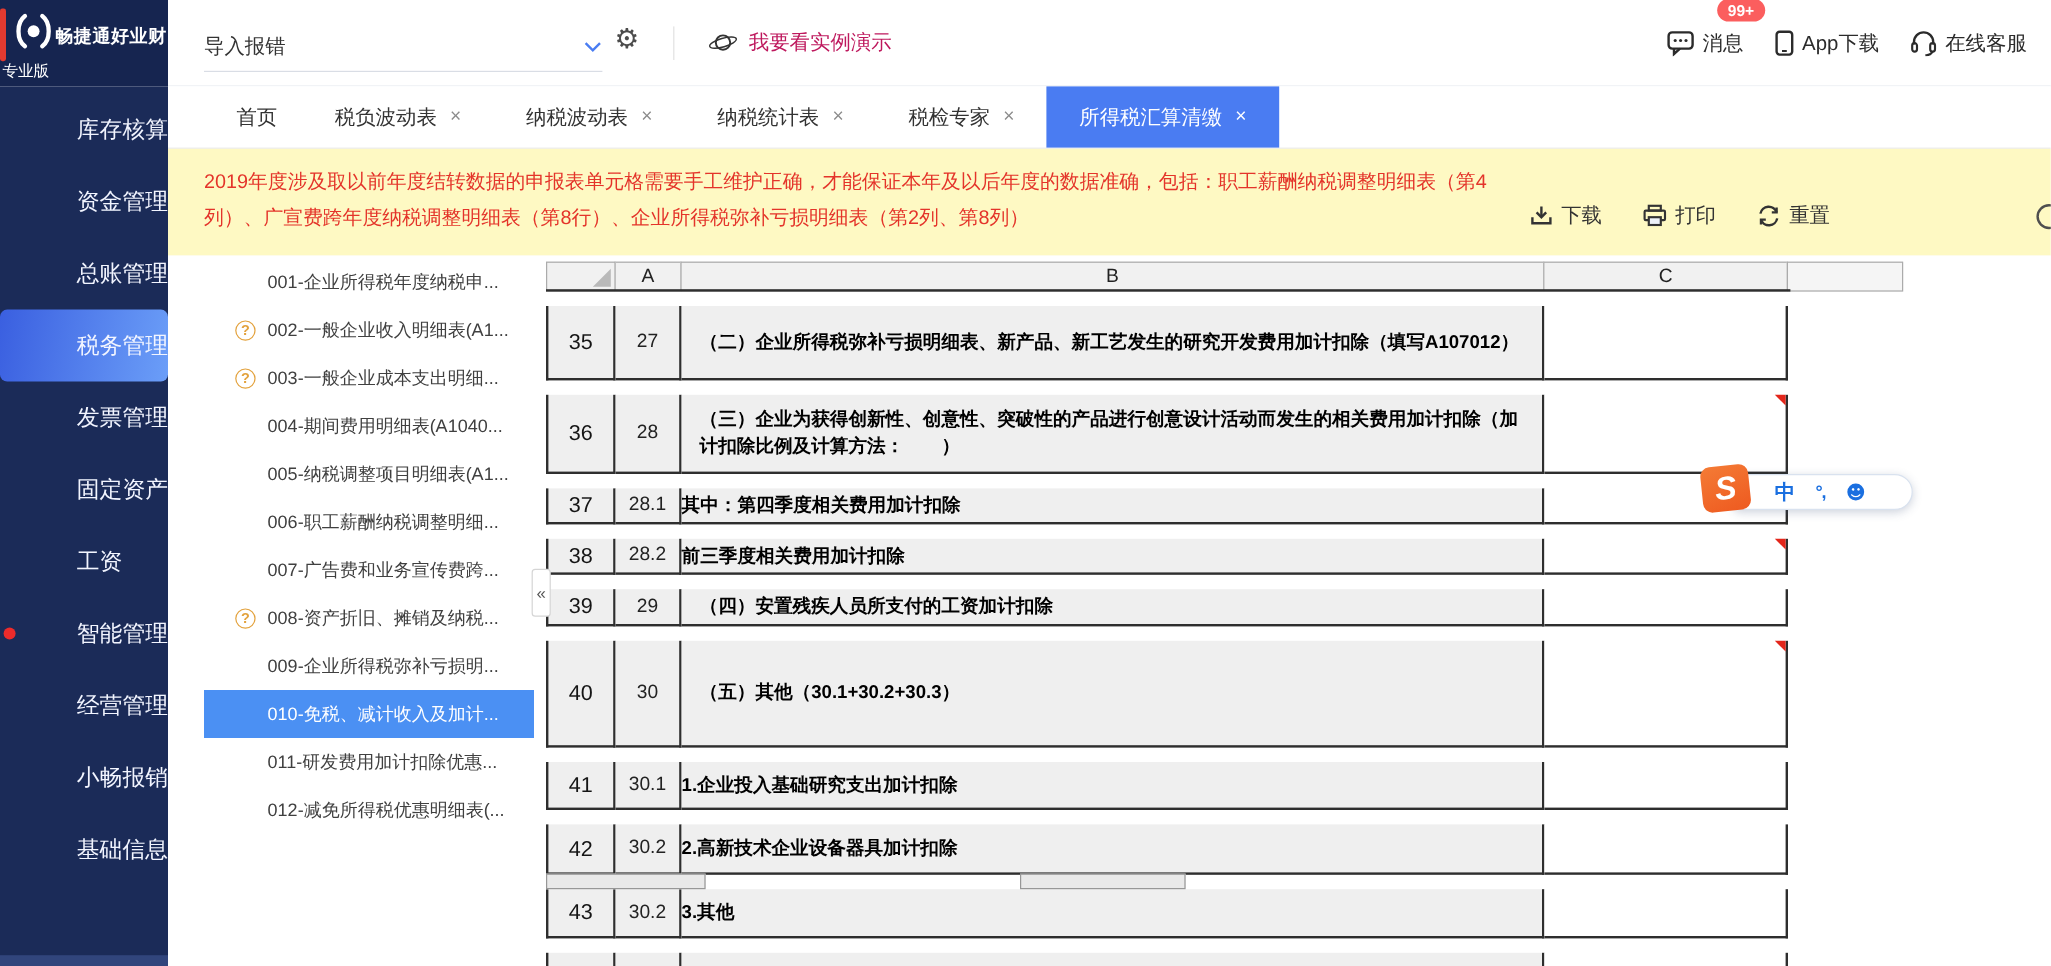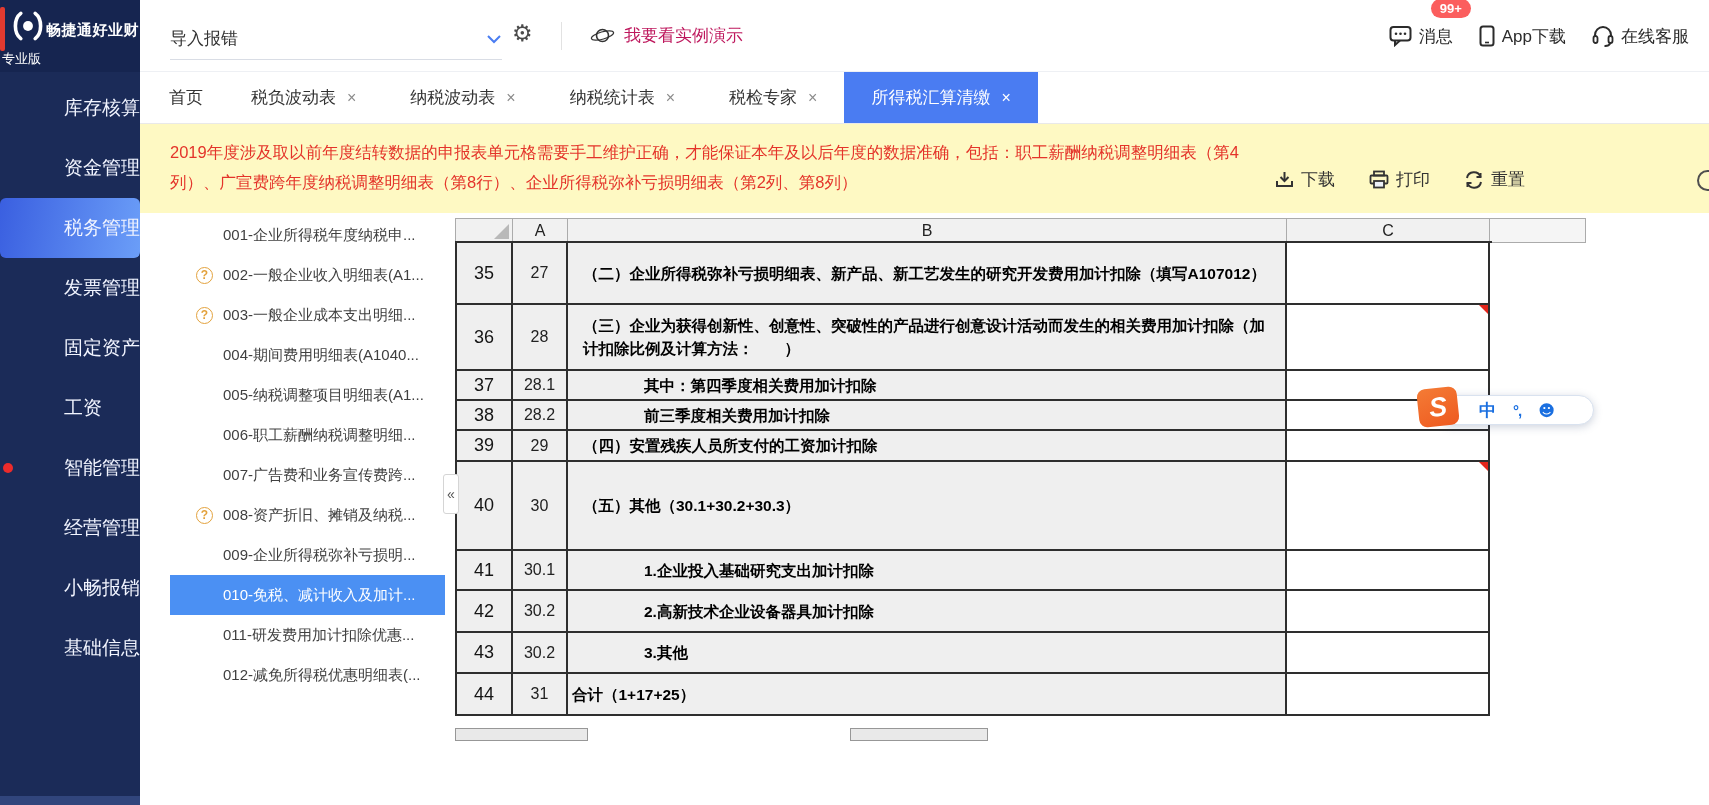--- a/index.html
+++ b/index.html
@@ -25,21 +25,21 @@
   .topbar { position:absolute; left:140px; top:0; width:1569px; height:72px; background:#fff; border-bottom:1px solid #eef0f4; }
   .import-select { position:absolute; left:30px; top:18px; width:332px; height:42px; display:flex; align-items:center; justify-content:space-between; border-bottom:1px solid #d9dde5; font-size:17px; color:#333; cursor:pointer; }
   .gear { position:absolute; left:372px; top:20px; font-size:23px; color:#4c4c4c; font-family:"DejaVu Sans",sans-serif; cursor:pointer; }
   .top-divider { position:absolute; left:421px; top:22px; width:1px; height:28px; background:#e2e2e2; }
   .demo { position:absolute; left:450px; top:24px; display:flex; align-items:center; gap:9px; font-size:17px; color:#be185d; cursor:pointer; }
   .top-right { position:absolute; right:20px; top:0; height:72px; display:flex; align-items:center; gap:26px; }
   .top-item { position:relative; display:flex; align-items:center; gap:7px; font-size:17px; color:#2b2b2b; cursor:pointer; white-space:nowrap; }
   .badge { position:absolute; top:-26px; left:42px; background:#fb5e5e; color:#fff; font-size:13px; font-weight:bold; padding:2px 9px; border-radius:11px; white-space:nowrap; }
 
   
-  .tabbar { position:absolute; left:140px; top:72px; width:1569px; height:52px; background:#fff; border-bottom:1px solid #e9e9e9; display:flex; align-items:stretch; padding-left:8px; }
+  .tabbar { position:absolute; left:140px; top:72px; width:1569px; height:52px; background:#fff; border-bottom:1px solid #e9e9e9; display:flex; align-items:stretch; padding-left:36px; }
   .tab { display:flex; align-items:center; gap:11px; padding:0 27px; font-size:17px; color:#333; cursor:pointer; white-space:nowrap; }
   .tab .close { font-size:16px; color:#8b8b8b; }
   .tab.no-close { padding:0 21px; }
   .tab.active { background:#4a7cf2; color:#fff; }
   .tab.active .close { color:#fff; }
 
   
   .notice { position:absolute; left:140px; top:124px; width:1569px; height:89px; background:#fef9c3; }
   .notice-text { position:absolute; left:30px; top:13px; width:1100px; font-size:16.5px; line-height:30px; color:#e4342a; }
   .notice-actions { position:absolute; right:184px; top:44px; display:flex; gap:34px; }
@@ -57,30 +57,30 @@
   .collapse-tab { position:absolute; left:443px; top:474px; width:16px; height:40px; background:#fff; border:1px solid #d5d5d5; border-radius:3px; display:flex; align-items:center; justify-content:center; font-size:14px; color:#555; z-index:7; cursor:pointer; }
 
   
   .sheet { position:absolute; left:455px; top:213px; width:1254px; height:592px; background:#fff; }
   .sheet-header { position:absolute; left:0; top:5px; display:flex; height:25px; }
   .hcell { background:#f1f1f1; border:1px solid #ababab; margin-left:-1px; display:flex; align-items:center; justify-content:center; font-size:16px; color:#222; }
   .hcell.corner { width:58px; position:relative; margin-left:0; }
   .corner-tri { position:absolute; right:3px; bottom:3px; width:0; height:0; border-bottom:15px solid #b9b9b9; border-left:15px solid transparent; }
   .colA { width:56px; } .colB { width:720px; } .colC { width:204px; } .colX { width:97px; background:#f5f5f5; }
   .sheet-body { position:absolute; left:0; top:28px; border-top:2px solid #2e2e2e; width:1037px; }
-  .srow { display:flex; }
+  .srow { display:flex;margin-top:12px; }
   .cell { border-right:2px solid #2e2e2e; border-bottom:2px solid #2e2e2e; background:#efefef; display:flex; align-items:center; }
   .cell.num { width:58px; border-left:2px solid #2e2e2e; justify-content:center; font-size:18px; color:#151515; }
   .cell.ca { width:55px; justify-content:center; font-size:16px; color:#222; }
   .cell.cb { width:719px; font-size:15.5px; font-weight:bold; color:#000; line-height:23px; padding-right:6px; }
   .cell.cc { width:203px; background:#fff; position:relative; }
   .flag-tri { display:none; position:absolute; top:0; right:0; width:0; height:0; border-top:9px solid #e3261b; border-left:9px solid transparent; }
   .srow.flag .flag-tri { display:block; }
   .h62{height:62px}.h66{height:66px}.h30{height:30px}.h31{height:31px}.h89{height:89px}.h40{height:40px}.h41{height:41px}.h42{height:42px}
-  .ind0 .cb{padding-left:4px}.ind1 .cb{padding-left:15px}.ind2 .cb{padding-left:76px}
+  .ind0 .cb{padding-left:4px}.ind1 .cb{padding-left:15px}.ind2 .cb{}
   .sliver { position:absolute; height:13px; background:#e9e9e9; border:1px solid #979797; }
   .s1 { left:0; top:515px; width:133px; }
   .s2 { left:395px; top:515px; width:138px; }
 
   
   .ime-bar { position:absolute; left:1418px; top:388px; z-index:30; width:180px; height:40px; }
   .ime-pill { position:absolute; left:26px; top:7px; width:150px; height:30px; background:#fff; border:1px solid #d9e2ef; border-radius:6px 15px 15px 6px; box-shadow:0 2px 8px rgba(60,80,120,.25); display:flex; align-items:center; gap:17px; padding-left:34px; color:#1a6fe0; }
   .ime-logo { position:absolute; left:0; top:0; width:40px; height:38px; background:linear-gradient(160deg,#f47b35,#ee5a20); border-radius:8px; display:flex; align-items:center; justify-content:center; color:#fff; font-size:27px; font-weight:bold; font-style:italic; transform:rotate(-6deg); }
   .ime-mode { font-size:17px; font-weight:bold; cursor:pointer; }
   .ime-punct { font-size:15px; font-weight:bold; letter-spacing:-1px; cursor:pointer; }
@@ -103,20 +103,24 @@
 <div class="sidebar">
 
 <div class="side-item">
 
     <span>库存核算</span>
   </div>
     <div class="side-item">
 
     <span>资金管理</span>
   </div>
+    <div class="side-item">
+
+    <span>总账管理</span>
+  </div>
     <div class="side-item active">
 
     <span>税务管理</span>
   </div>
     <div class="side-item">
 
     <span>发票管理</span>
   </div>
     <div class="side-item">
 

